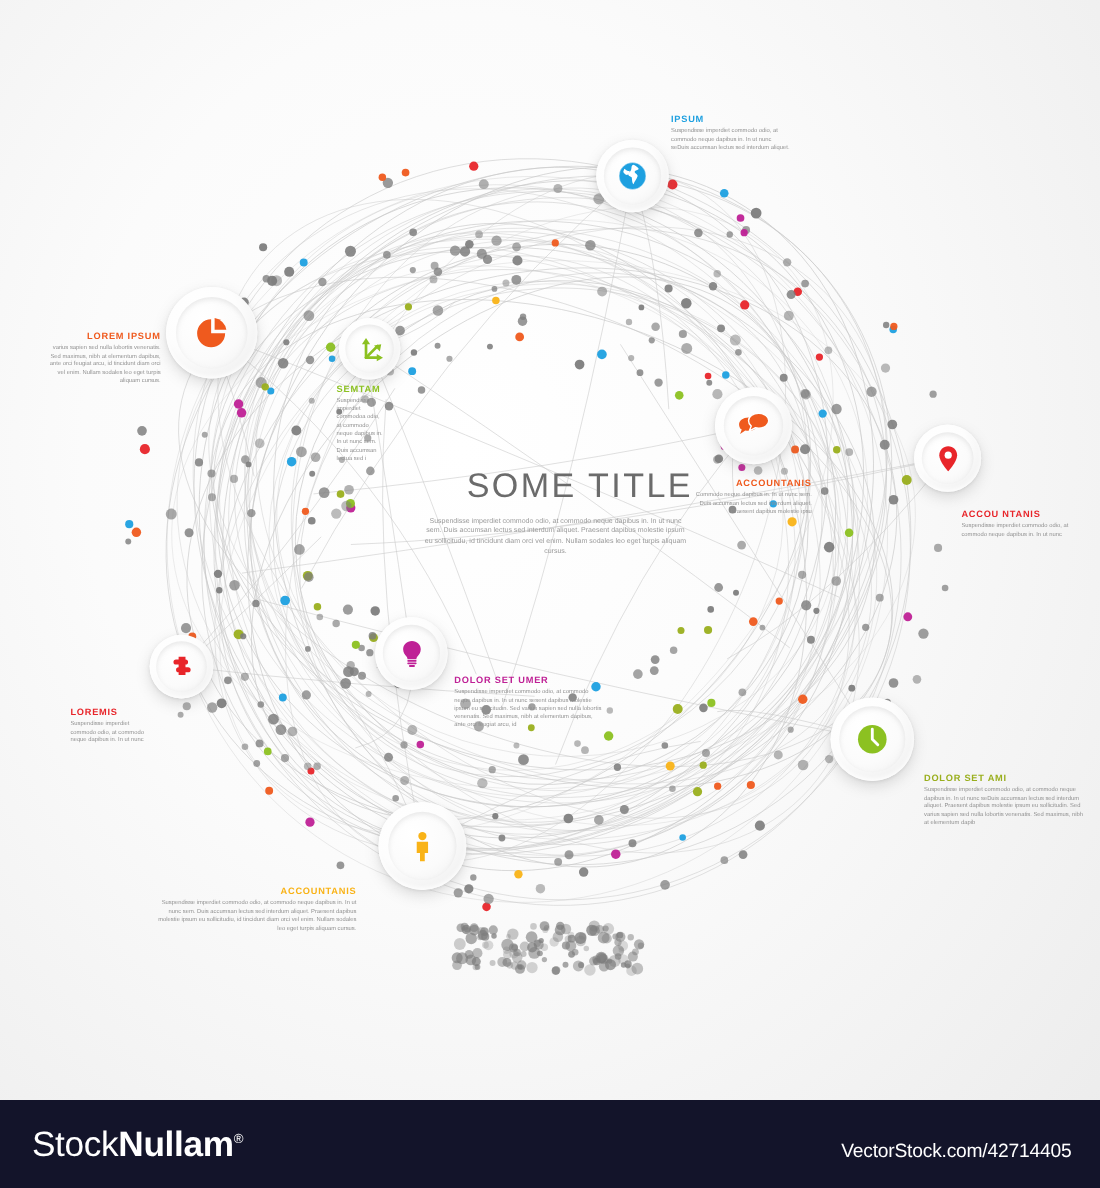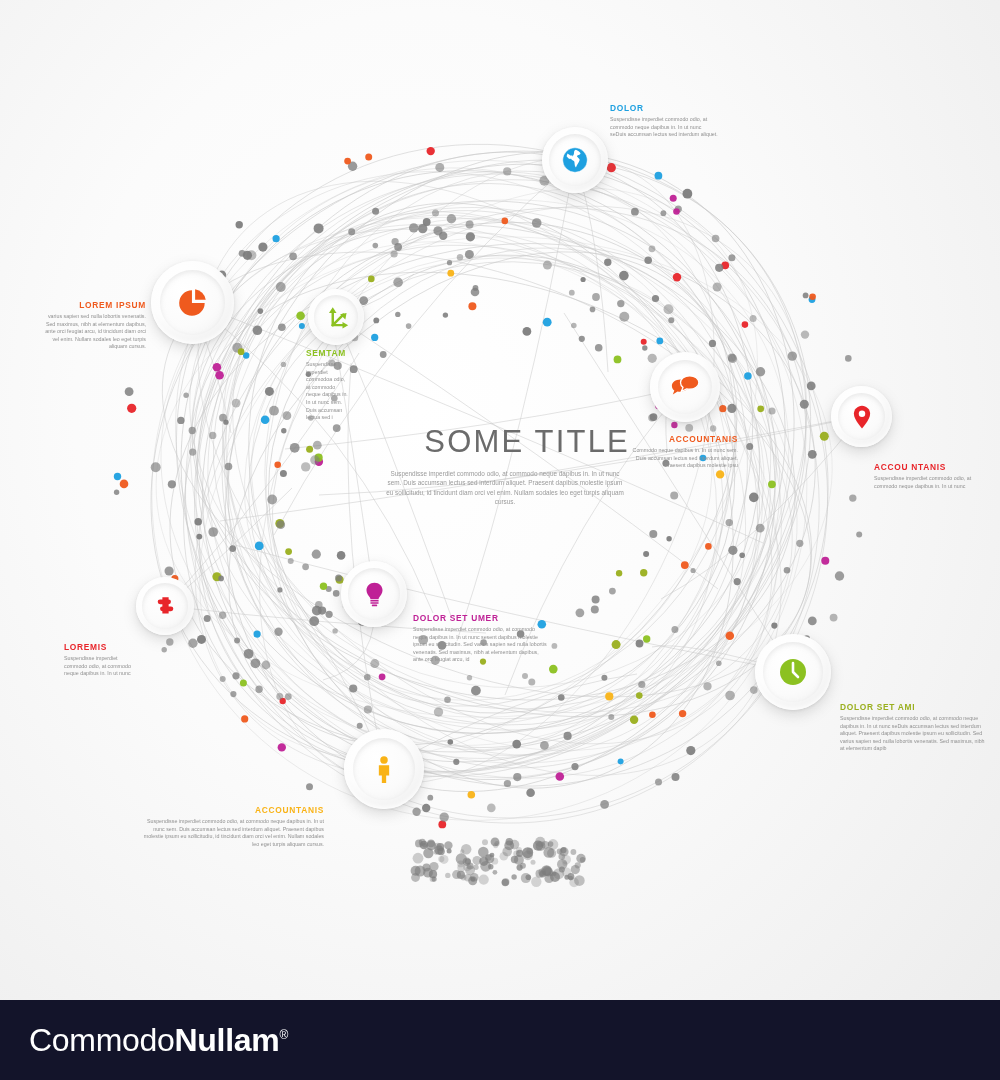--- a/index.html
+++ b/index.html
@@ -753,21 +753,21 @@
     <div class="ttl" style="color:#ef5a1e">LOREM IPSUM</div>
     <div class="body">varius sapien sed nulla lobortis venenatis. Sed maximus, nibh at elementum dapibus, ante orci feugiat arcu, id tincidunt diam orci vel enim. Nullam sodales leo eget turpis aliquam cursus.</div>
   </div>
 
   <div class="tblock ta-left" style="left:306px;top:348px;width:42px;">
     <div class="ttl" style="color:#8cc121">SEMTAM</div>
     <div class="body">Suspendisse imperdiet commodoa odio, at commodo neque dapibus in. In ut nunc sem. Duis accumsan lectua sed i</div>
   </div>
 
   <div class="tblock ta-left" style="left:610px;top:103px;width:108px;">
-    <div class="ttl" style="color:#1ea0e0">DOLOR</div>
+    <div class="ttl" style="color:#1ea0e0">IPSUM</div>
     <div class="body">Suspendisse imperdiet commodo odio, at commodo neque dapibus in. In ut nunc seDuis accumsan lectus sed interdum aliquet.</div>
   </div>
 
   <div class="tblock ta-right" style="left:630px;top:434px;width:108px;">
     <div class="ttl" style="color:#ef5a1e">ACCOUNTANIS</div>
     <div class="body">Commodo neque dapibus in. In ut nunc sem. Duis accumsan lectus sed interdum aliquet. Praesent dapibus molestie ipsu</div>
   </div>
 
   <div class="tblock ta-left" style="left:874px;top:450px;width:104px;margin-top:12px;">
     <div class="ttl" style="color:#e8252a">ACCOU NTANIS</div>
@@ -789,17 +789,18 @@
     <div class="body">Suspendisse imperdiet commodo odio, at commodo neque dapibus in. In ut nunc seDuis accumsan lectus sed interdum aliquet. Praesent dapibus molestie ipsum eu sollicitudin. Sed varius sapien sed nulla lobortis venenatis. Sed maximus, nibh at elementum dapib</div>
   </div>
 
   <div class="tblock ta-right" style="left:142px;top:805px;width:182px;">
     <div class="ttl" style="color:#f9b317">ACCOUNTANIS</div>
     <div class="body">Suspendisse imperdiet commodo odio, at commodo neque dapibus in. In ut nunc sem. Duis accumsan lectus sed interdum aliquet. Praesent dapibus molestie ipsum eu sollicitudiu, id tincidunt diam orci vel enim. Nullam sodales leo eget turpis aliquam cursus.</div>
   </div>
 
   <div id="footer">
     <div id="wm-logo">
-      <span class="thin">Commodo</span><span class="bold">Nullam</span><span class="reg">®</span>
+      <span class="thin">Stock</span><span class="bold">Nullam</span><span class="reg">®</span>
     </div>
+    <div id="wm-url">VectorStock.com/42714405</div>
   </div>
 
 </div>
 
 </body></html>

